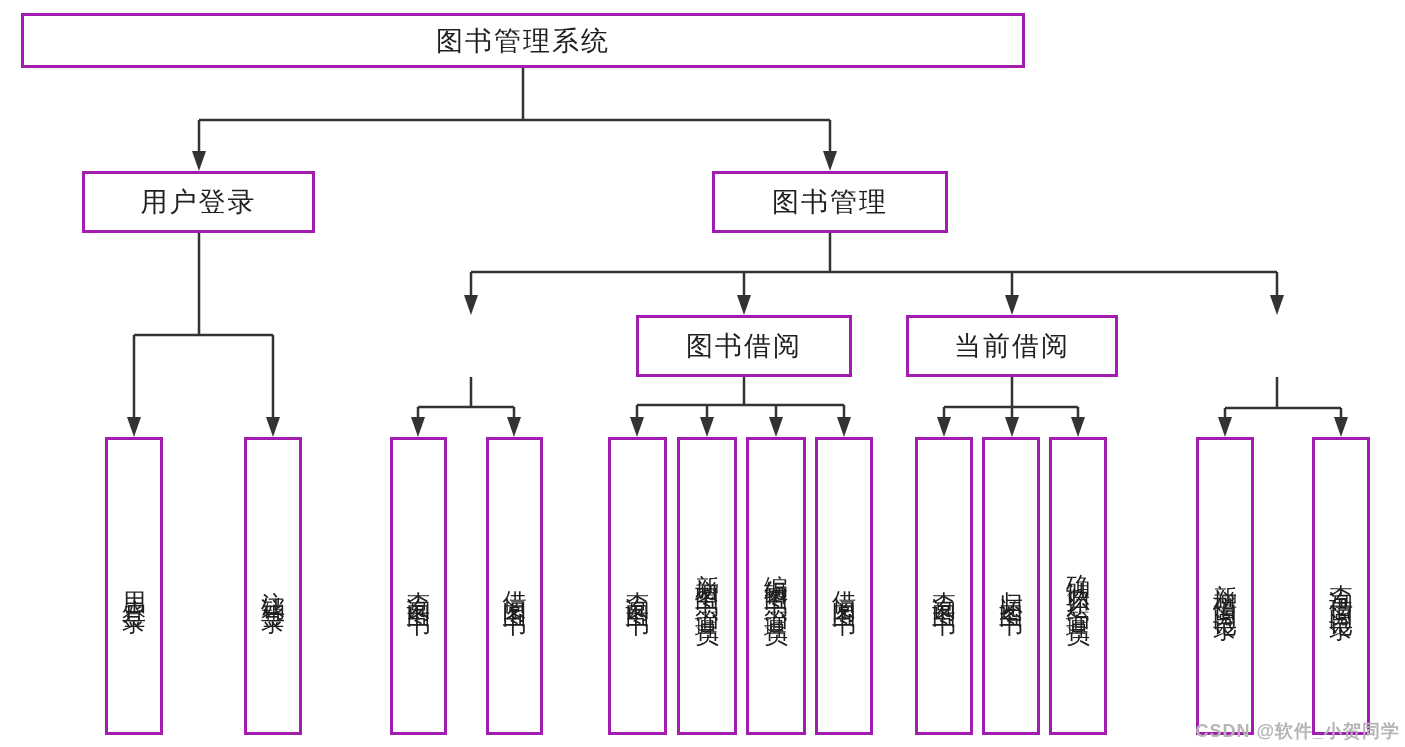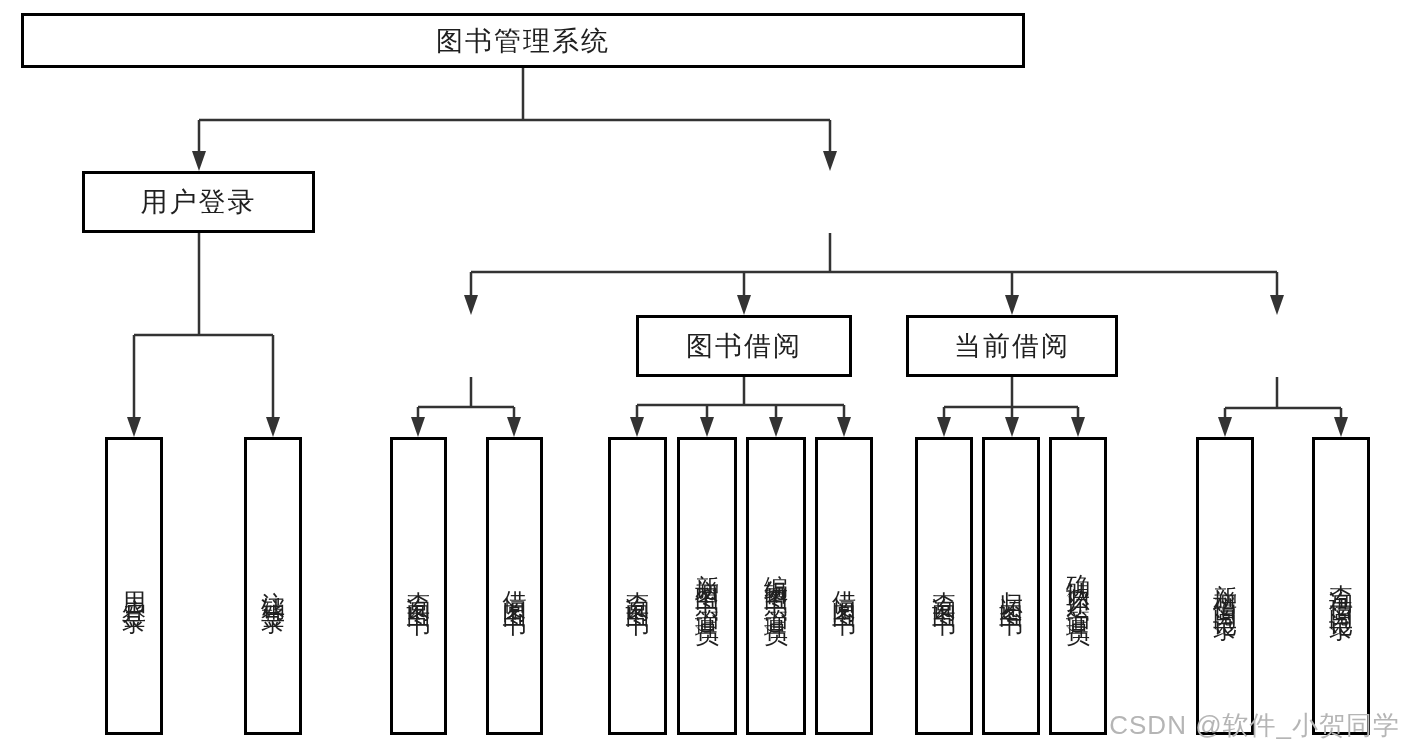--- a/index.html
+++ b/index.html
@@ -19,21 +19,21 @@
     position: absolute;
     left: 0;
     top: 0;
     width: 1405px;
     height: 747px;
     z-index: 1;
   }
   .node {
     position: absolute;
     box-sizing: border-box;
-    border: 3px solid #000000;
+    border: 3px solid #a21caf;
     background: #ffffff;
     display: flex;
     align-items: center;
     justify-content: center;
     z-index: 2;
     color: #1f1f1f;
   }
   .node.h span {
     font-size: 27px;
     letter-spacing: 2px;
@@ -43,25 +43,26 @@
     writing-mode: vertical-rl;
     text-orientation: mixed;
     font-size: 24px;
     letter-spacing: 7px;
     line-height: 1;
   }
   .watermark {
     position: absolute;
     right: 5px;
     bottom: 4px;
-    font-size: 26px;
+    font-size: 18px;
     color: #b5b5b5;
     letter-spacing: 1px;
     z-index: 5;
     white-space: nowrap;
+    font-weight: bold;
   }
 </style>
 </head>
 <body>
 
 <div class="stage">
 
   <svg class="connectors" viewBox="0 0 1405 747" xmlns="http://www.w3.org/2000/svg">
     <g stroke="#333333" stroke-width="2.5" fill="none">
 
@@ -101,20 +102,23 @@
       <polygon points="1334,417 1348,417 1341,437"></polygon>
     </g>
   </svg>
 
   <div class="node h" style="left:21px;top:13px;width:1004px;height:55px">
     <span>图书管理系统</span>
   </div>
 
   <div class="node h" style="left:82px;top:171px;width:233px;height:62px">
     <span>用户登录</span>
+  </div>
+  <div class="node h" style="left:712px;top:171px;width:236px;height:62px">
+    <span>图书管理</span>
   </div>
 
   <div class="node h" style="left:636px;top:315px;width:216px;height:62px">
     <span>图书借阅</span>
   </div>
   <div class="node h" style="left:906px;top:315px;width:212px;height:62px">
     <span>当前借阅</span>
   </div>
 
   <div class="node v" style="left:105px;top:437px;width:58px;height:298px">

